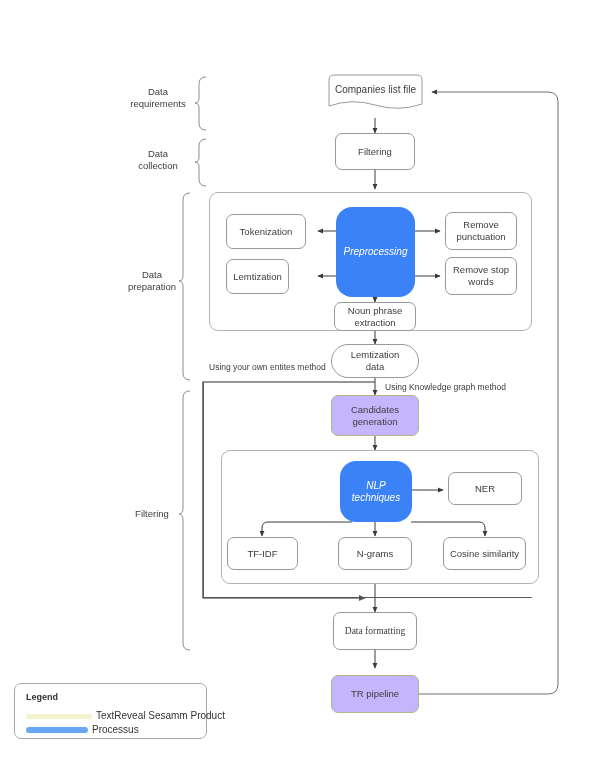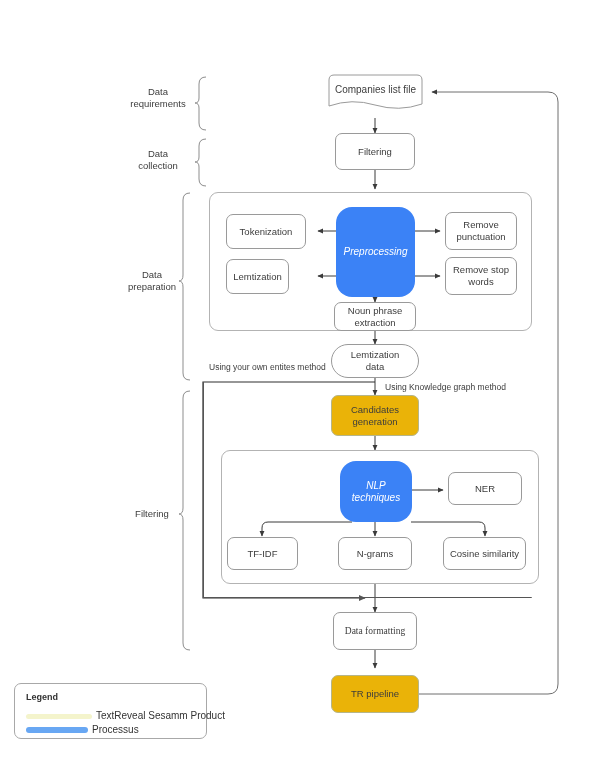--- a/index.html
+++ b/index.html
@@ -8,21 +8,21 @@
        color:#333333;-webkit-font-smoothing:antialiased;}
   #stage{position:absolute;left:0;top:0;width:596px;height:777px;overflow:hidden;}
   svg.layer{position:absolute;left:0;top:0;width:596px;height:777px;pointer-events:none;}
 
   .node{position:absolute;box-sizing:border-box;display:flex;align-items:center;
         justify-content:center;text-align:center;border:1px solid #999999;
         border-radius:7px;background:#ffffff;font-size:9.5px;line-height:12px;
         color:#3c3c3c;padding:2px;}
   .node.blue{background:#3b82f6;border:none;color:#ffffff;font-style:italic;
              font-size:10px;border-radius:16px;}
-  .node.yellow{background:#eab308;border:1px solid #b5b58a;}
+  .node.yellow{background:#c4b5fd;border:1px solid #b5b58a;}
   .node.oval{border-radius:60px;}
   .node.plain{border:1px solid #9a9a9a;}
   .group-box{position:absolute;box-sizing:border-box;border:1px solid #b3b3b3;
              border-radius:9px;background:transparent;}
   .group-box.dark{border:1px solid #555555;border-radius:1px;}
   .label{position:absolute;font-size:9.5px;line-height:12px;color:#3c3c3c;
          text-align:center;}
   .edge-label{position:absolute;font-size:8.5px;line-height:10px;color:#3c3c3c;
               white-space:nowrap;}
   .doc-shape{position:absolute;}

